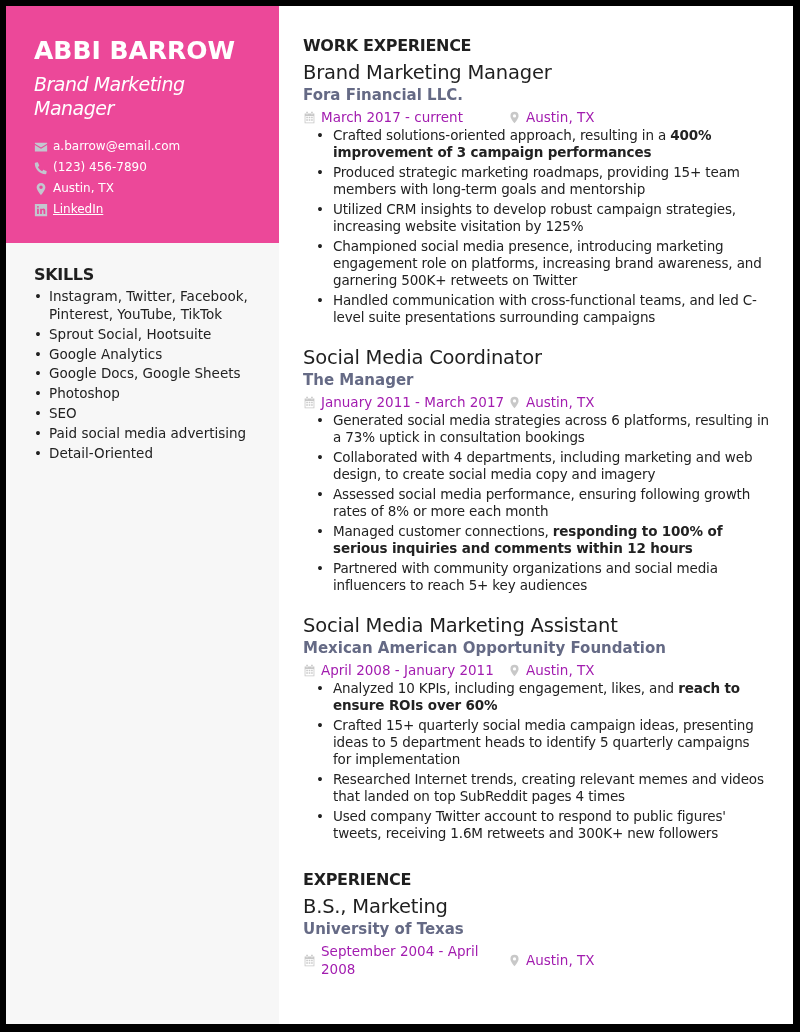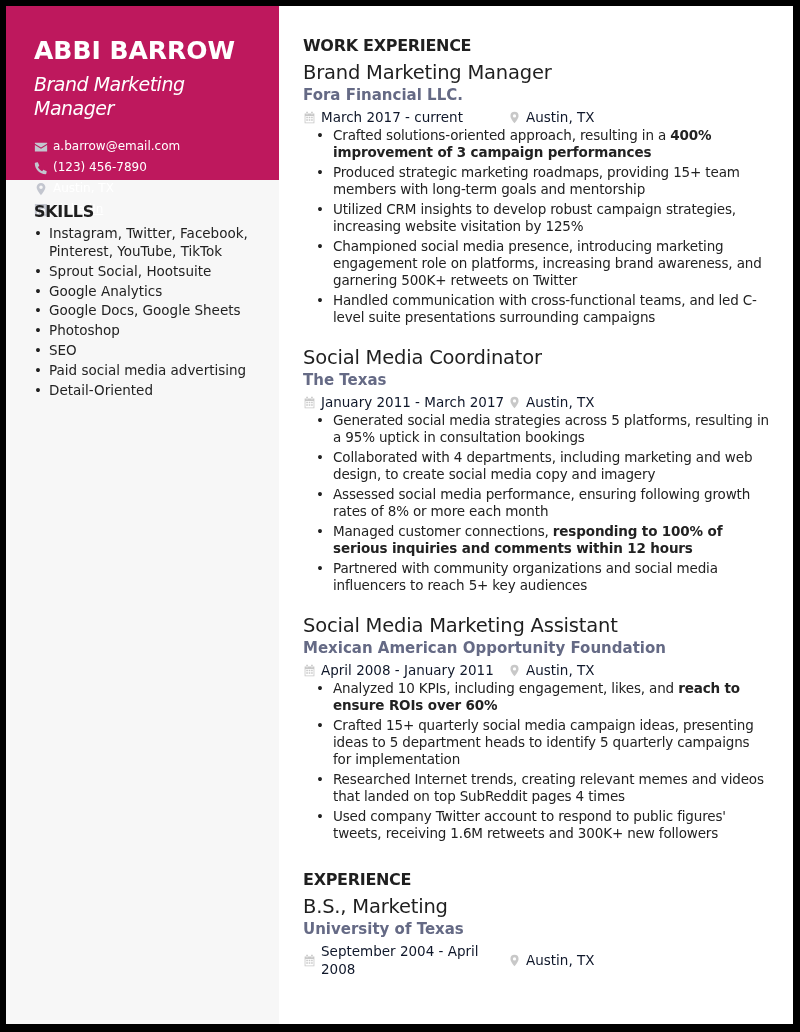--- a/index.html
+++ b/index.html
@@ -4,38 +4,38 @@
 <style>
   * { box-sizing: border-box; margin: 0; padding: 0; }
   html, body { width: 800px; height: 1032px; background: #000; overflow: hidden; }
   body { font-family: "DejaVu Sans", sans-serif; color: #222; }
   .page {
     position: absolute; left: 6px; top: 6px; width: 787px; height: 1018px;
     background: #fff; display: flex;
   }
   .sidebar { width: 273px; background: #f7f7f7; height: 100%; }
   .sidebar-head {
-    background: #be185d; color: #fff; padding: 30px 20px 18px 28px; height: 174px;
+    background: #ec4899; color: #fff; padding: 30px 20px 18px 28px; height: 237px;
   }
   .name { font-family: "DejaVu Sans", sans-serif; font-weight: bold; font-size: 25px; letter-spacing: 0px; line-height: 30px; }
   .title { font-style: italic; font-size: 19px; line-height: 24px; margin-top: 6px; font-weight: 300; letter-spacing: -0.5px; }
   .contacts { margin-top: 16px; font-size: 12px; line-height: 21px; }
   .contact { display: flex; align-items: center; gap: 5px; }
   .contact svg { width: 14px; height: 14px; fill: #c3c6cf; flex: none; }
   .contact a { color: #fff; text-decoration: underline; }
   .skills { padding: 20px 18px 0 28px; }
   .section-title { font-weight: bold; font-size: 16px; letter-spacing: -0.3px; color: #1f1f1f; line-height: 24px; }
   .skills ul { list-style: none; }
   .skills li { position: relative; padding-left: 15px; font-size: 13.5px; line-height: 18px; margin-bottom: 1.8px; color: #222; }
   .skills li::before { content: "•"; position: absolute; left: 0; top: 0; }
   .main { flex: 1; padding: 28px 22px 0 24px; }
   .job { margin-top: 2px; }
   .job-title { font-size: 19.5px; line-height: 25px; color: #1f1f1f; letter-spacing: -0.2px; }
   .company { font-size: 15px; line-height: 21px; color: #656a85; font-weight: 600; }
-  .meta { display: flex; font-size: 13.5px; line-height: 18px; color: #0f172a; margin-top: 2px; }
+  .meta { display: flex; font-size: 13.5px; line-height: 18px; color: #a21caf; margin-top: 2px; }
   .meta .date { display: flex; align-items: center; gap: 5px; width: 205px; }
   .meta .loc { display: flex; align-items: center; gap: 5px; }
   .meta svg { width: 13px; height: 13px; fill: #c8c8c8; flex: none; }
   .bullets { list-style: none; margin-left: 13px; margin-top: 1px; }
   .bullets li { position: relative; padding-left: 17px; font-size: 13.5px; line-height: 17px; margin-bottom: 3px; color: #222; letter-spacing: -0.15px; }
   .bullets li::before { content: "•"; position: absolute; left: 0; top: 0; }
   .bullets b { font-weight: bold; }
   .gap-job { height: 14px; }
   .edu-section { margin-top: 26px; }
 </style>
@@ -115,37 +115,37 @@
           <li><span>Produced strategic marketing roadmaps, providing 15+ team members with long-term goals and mentorship</span></li>
           <li><span>Utilized CRM insights to develop robust campaign strategies, increasing website visitation by 125%</span></li>
           <li><span>Championed social media presence, introducing marketing engagement role on platforms, increasing brand awareness, and garnering 500K+ retweets on Twitter</span></li>
           <li><span>Handled communication with cross-functional teams, and led C-level suite presentations surrounding campaigns</span></li>
         </ul>
       </div>
       <div class="gap-job"></div>
 
       <div class="job">
         <div class="job-title">Social Media Coordinator</div>
-        <div class="company">The Texas</div>
+        <div class="company">The Manager</div>
         <div class="meta">
           <span class="date">
             <svg viewBox="0 0 16 16">
                 <path d="M2 3h12v12H2z M4 1h2v3H4z M10 1h2v3h-2z M3 6v8h10V6z M4 7h2v2H4z M7 7h2v2H7z M10 7h2v2h-2z M4 10h2v2H4z M7 10h2v2H7z M10 10h2v2h-2z" fill-rule="evenodd"></path>
               </svg>
             <span>January 2011 - March 2017</span>
           </span>
           <span class="loc">
             <svg viewBox="0 0 16 16">
                 <path d="M8 1a5 5 0 0 0-5 5c0 3.5 5 9 5 9s5-5.5 5-9a5 5 0 0 0-5-5zm0 7a2 2 0 1 1 0-4 2 2 0 0 1 0 4z"></path>
               </svg>
             <span>Austin, TX</span>
           </span>
         </div>
         <ul class="bullets">
-          <li><span>Generated social media strategies across 5 platforms, resulting in a 95% uptick in consultation bookings</span></li>
+          <li><span>Generated social media strategies across 6 platforms, resulting in a 73% uptick in consultation bookings</span></li>
           <li><span>Collaborated with 4 departments, including marketing and web design, to create social media copy and imagery</span></li>
           <li><span>Assessed social media performance, ensuring following growth rates of 8% or more each month</span></li>
           <li><span>Managed customer connections, </span><b>responding to 100% of serious inquiries and comments within 12 hours</b></li>
           <li><span>Partnered with community organizations and social media influencers to reach 5+ key audiences</span></li>
         </ul>
       </div>
       <div class="gap-job"></div>
 
       <div class="job">
         <div class="job-title">Social Media Marketing Assistant</div>

